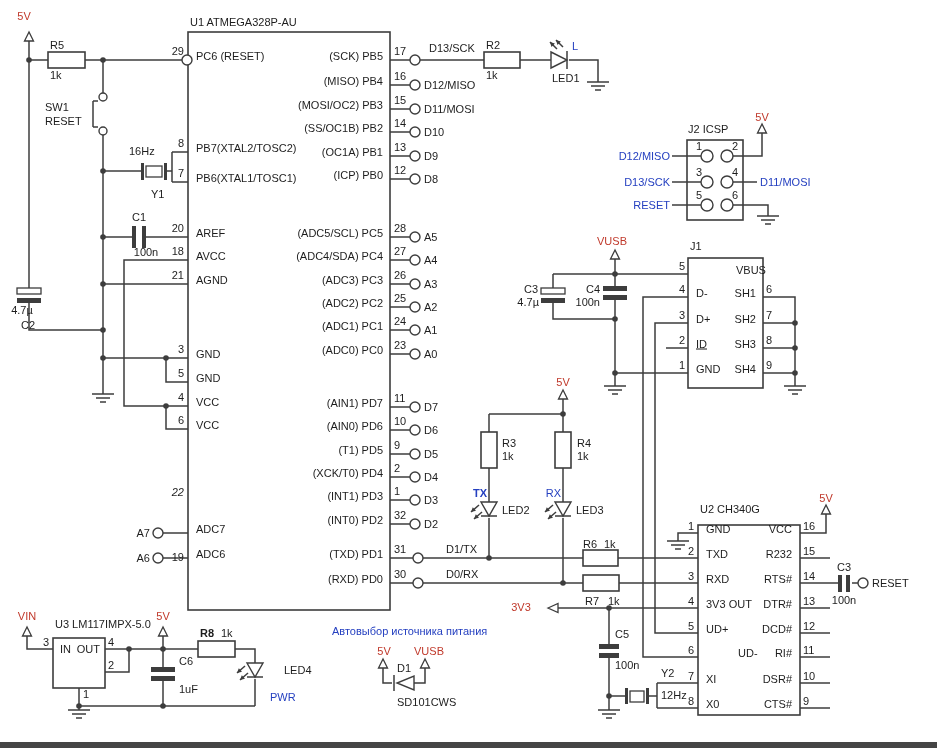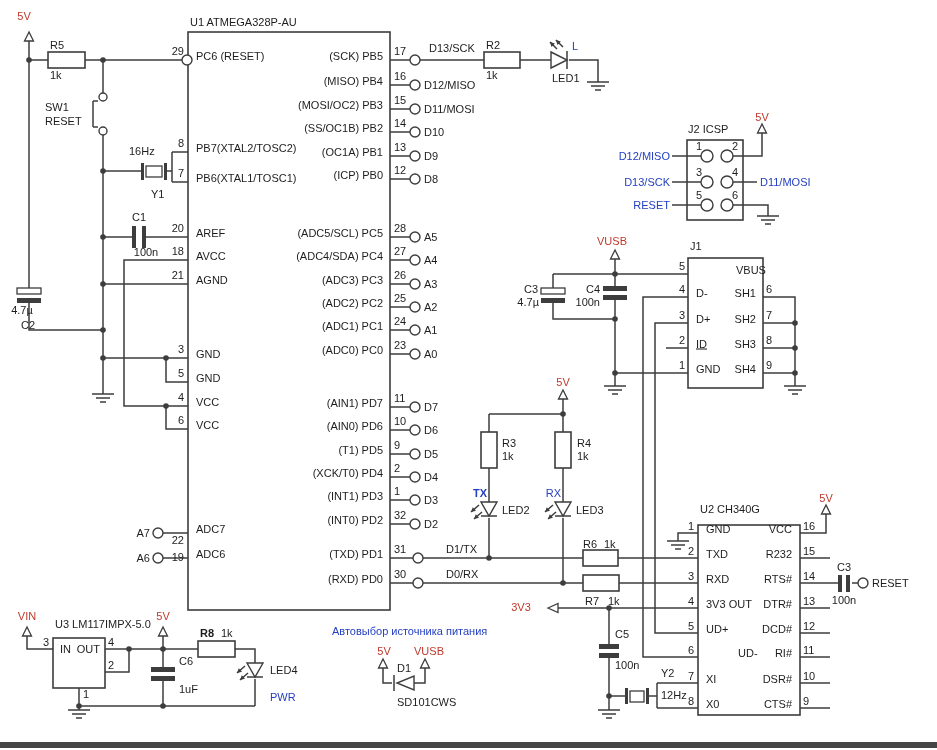--- a/index.html
+++ b/index.html
@@ -286,21 +286,21 @@
       <span class="lb r" style="left: 184px; top: 275px;">21</span>
       <span class="lb l" style="left: 196px; top: 280px;">AGND</span>
       <span class="lb r" style="left: 184px; top: 349px;">3</span>
       <span class="lb l" style="left: 196px; top: 354px;">GND</span>
       <span class="lb r" style="left: 184px; top: 373px;">5</span>
       <span class="lb l" style="left: 196px; top: 378px;">GND</span>
       <span class="lb r" style="left: 184px; top: 397px;">4</span>
       <span class="lb l" style="left: 196px; top: 402px;">VCC</span>
       <span class="lb r" style="left: 184px; top: 420px;">6</span>
       <span class="lb l" style="left: 196px; top: 425px;">VCC</span>
-      <span class="lb r" style="left: 184px; top: 540px;">22</span>
+      <span class="lb r" style="left: 184px; top: 492px; font-style: italic;">22</span>
       <span class="lb l" style="left: 196px; top: 529px;">ADC7</span>
       <span class="lb r" style="left: 184px; top: 549px; margin-top: 8px;">19</span>
       <span class="lb l" style="left: 196px; top: 554px;">ADC6</span>
       <span class="lb r" style="left: 150px; top: 533px;">A7</span>
       <span class="lb r" style="left: 150px; top: 558px;">A6</span>
       <span class="lb l" style="left: 394px; top: 51px;">17</span>
       <span class="lb r" style="left: 383px; top: 56px;">(SCK) PB5</span>
       <span class="lb l" style="left: 429px; top: 48px;">D13/SCK</span>
       <span class="lb l" style="left: 394px; top: 76px;">16</span>
       <span class="lb r" style="left: 383px; top: 81px;">(MISO) PB4</span>
@@ -469,21 +469,21 @@
       <span class="lb l" style="left: 661px; top: 673px;">Y2</span>
       <span class="lb l" style="left: 661px; top: 695px;">12Hz</span>
       <span class="lb l" style="left: 45px; top: 107px;">SW1</span>
       <span class="lb l" style="left: 45px; top: 121px;">RESET</span>
       <span class="lb l" style="left: 552px; top: 78px;">LED1</span>
       <span class="lb l" style="left: 572px; top: 46px; color: rgb(37, 64, 192);">L</span>
       <span class="lb l" style="left: 502px; top: 510px;">LED2</span>
       <span class="lb r" style="left: 487px; top: 493px; color: rgb(37, 64, 192); font-weight: bold;">TX</span>
       <span class="lb l" style="left: 576px; top: 510px;">LED3</span>
       <span class="lb r" style="left: 561px; top: 493px; color: rgb(37, 64, 192);">RX</span>
-      <span class="lb l" style="left: 270px; top: 670px; text-align: center;">LED4</span>
+      <span class="lb l" style="left: 284px; top: 670px; text-align: center;">LED4</span>
       <span class="lb l" style="left: 270px; top: 697px; color: rgb(37, 64, 192);">PWR</span>
       <span class="lb l" style="left: 397px; top: 668px;">D1</span>
       <span class="lb l" style="left: 397px; top: 702px;">SD101CWS</span>
       <span class="lb l" style="left: 60px; top: 649px;">IN</span>
       <span class="lb r" style="left: 100px; top: 649px;">OUT</span>
       <span class="lb r" style="left: 49px; top: 642px;">3</span>
       <span class="lb l" style="left: 108px; top: 642px;">4</span>
       <span class="lb l" style="left: 108px; top: 665px;">2</span>
       <span class="lb l" style="left: 83px; top: 694px;">1</span>
     </div>

